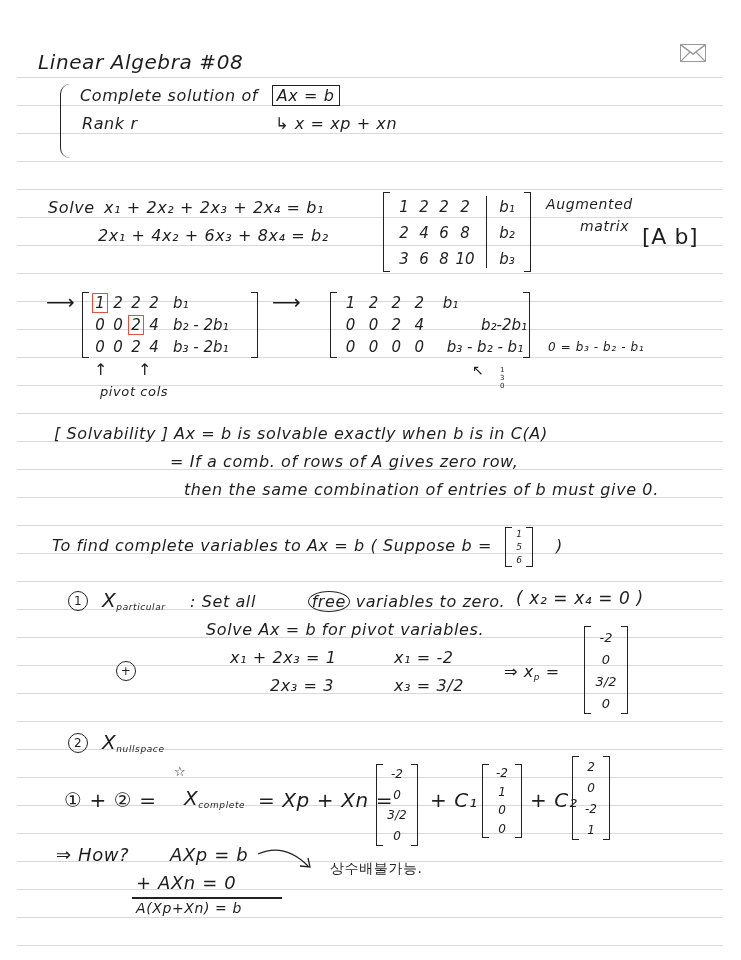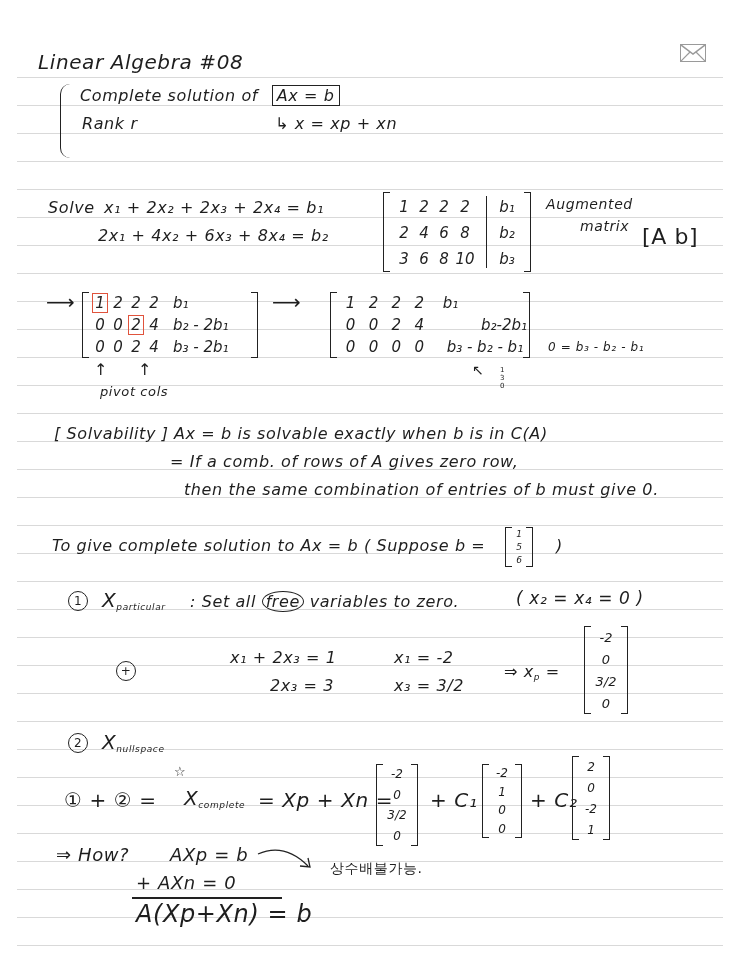--- a/index.html
+++ b/index.html
@@ -17,21 +17,21 @@
   .matrix:before, .matrix:after { content:""; position:absolute; top:0; bottom:0; width:6px;
         border-top:1.5px solid #222; border-bottom:1.5px solid #222; }
   .matrix:before { left:0; }
   .matrix:after { right:0; }
   .mrow { display:flex; height:26px; align-items:center; }
   .mcell { text-align:center; font-size:15px; font-style:italic; color:#222; }
   .col { display:flex; flex-direction:column; align-items:center; justify-content:space-around; height:100%; }
   .vsep { position:absolute; top:4px; bottom:4px; width:1px; background:#222; }
   .circle { display:inline-block; border:1.3px solid #222; border-radius:50%; width:18px; height:18px;
             text-align:center; line-height:18px; font-size:12px; font-style:normal; }
-  .bigcircle { border:1.3px solid #222; border-radius:50%; padding:0 3px; }
+  .bigcircle { border:1.3px solid #222; border-radius:50%; padding:0 3px;margin-left:46px; }
   .icon-env { position:absolute; left:680px; top:44px; width:24px; height:16px; border:1.5px solid #9a9a9a; }
   .brace { position:absolute; left:60px; top:84px; width:10px; height:74px;
            border-left:1.5px solid #222; border-radius:10px 0 0 10px; }
   .underline-bar { position:absolute; height:1.5px; background:#222; }
 </style>
 </head>
 <body>
 
 <div class="page">
 
@@ -192,21 +192,21 @@
     <div>1</div>
     <div>3</div>
     <div>0</div>
   </div>
 
   <div class="hw" style="left:54px;top:424px;font-size:16px">[ Solvability ]</div>
   <div class="hw" style="left:174px;top:424px">Ax = b is solvable exactly when b is in C(A)</div>
   <div class="hw" style="left:170px;top:452px">= If a comb. of rows of A gives zero row,</div>
   <div class="hw" style="left:184px;top:480px">then the same combination of entries of b must give 0.</div>
 
-  <div class="hw" style="left:52px;top:536px">To give complete solution to Ax = b ( Suppose b =</div>
+  <div class="hw" style="left:52px;top:536px">To find complete variables to Ax = b ( Suppose b =</div>
   <div class="matrix" style="left:505px;top:527px;width:26px;height:40px">
     <div class="col" style="font-size:9px;font-style:italic">
       <span>1</span>
       <span>5</span>
       <span>6</span>
     </div>
   </div>
   <div class="hw" style="left:556px;top:536px">)</div>
 
   <div class="hw" style="left:68px;top:590px;font-style:normal">
@@ -214,20 +214,21 @@
   </div>
   <div class="hw big" style="left:102px;top:588px">
     <span>X</span><span class="sub">particular</span>
   </div>
   <div class="hw" style="left:190px;top:592px">
     <span>: Set all</span>
     <span class="bigcircle">free</span>
     <span>variables to zero.</span>
   </div>
   <div class="hw" style="left:516px;top:588px;font-size:17px">( x₂ = x₄ = 0 )</div>
+  <div class="hw" style="left:206px;top:620px">Solve Ax = b for pivot variables.</div>
   <div class="hw" style="left:230px;top:648px">x₁ + 2x₃ = 1</div>
   <div class="hw" style="left:270px;top:676px">2x₃ = 3</div>
   <div class="hw" style="left:394px;top:648px">x₁ = -2</div>
   <div class="hw" style="left:394px;top:676px">x₃ = 3/2</div>
   <div class="hw" style="left:116px;top:660px;font-style:normal">
     <span class="circle">+</span>
   </div>
   <div class="hw" style="left:504px;top:662px">
     <span>⇒ x</span><span class="sub">p</span> =
   </div>
@@ -284,15 +285,15 @@
   <div class="hw" style="left:170px;top:844px;font-size:18px">AXp = b</div>
   <div style="position:absolute;left:256px;top:846px">
     <svg width="70" height="26" viewBox="0 0 70 26">
       <path d="M2 8 C 20 0, 36 4, 52 20" fill="none" stroke="#222" stroke-width="1.3"></path>
       <polyline points="44,20 54,21 52,12" fill="none" stroke="#222" stroke-width="1.3"></polyline>
     </svg>
   </div>
   <div class="hw" style="left:330px;top:860px;font-size:14px;font-style:normal">상수배불가능.</div>
   <div class="hw" style="left:136px;top:872px;font-size:18px">+ AXn = 0</div>
   <div class="underline-bar" style="left:132px;top:897px;width:150px"></div>
-  <div class="hw" style="left:136px;top:900px;font-size:24px">A(Xp+Xn) = b</div>
+  <div class="hw" style="left:136px;top:900px;font-size:14px">A(Xp+Xn) = b</div>
 
 </div>
 
 </body></html>

